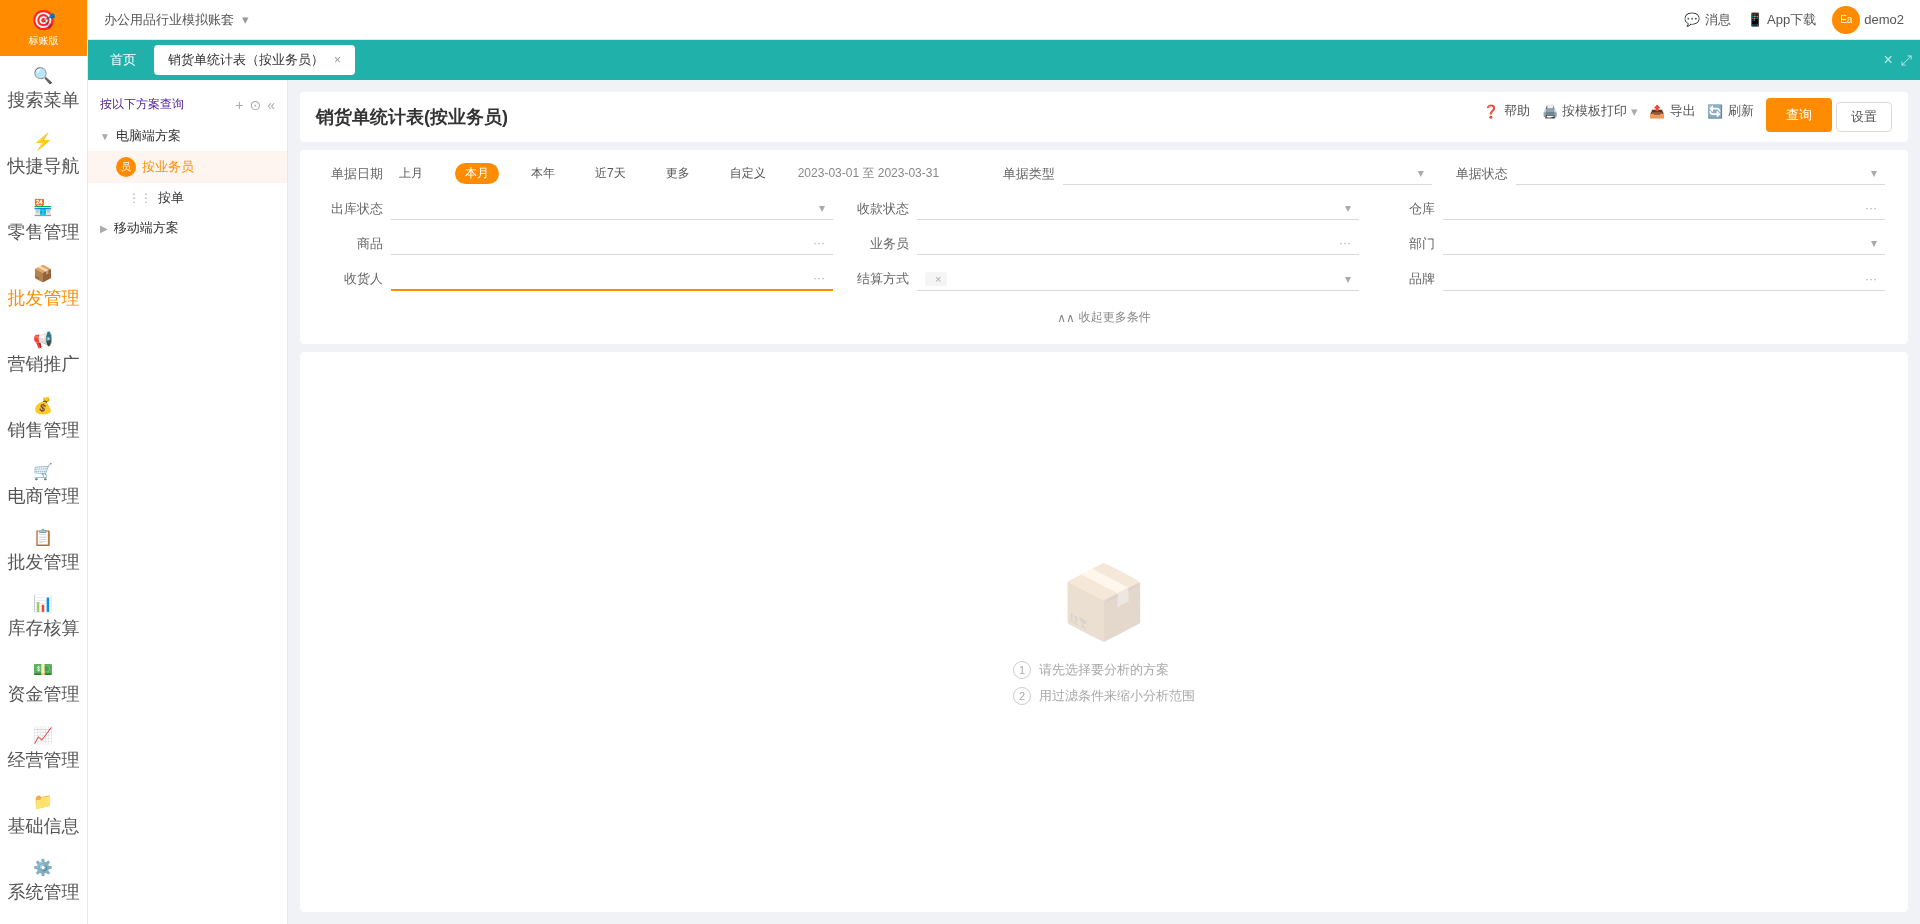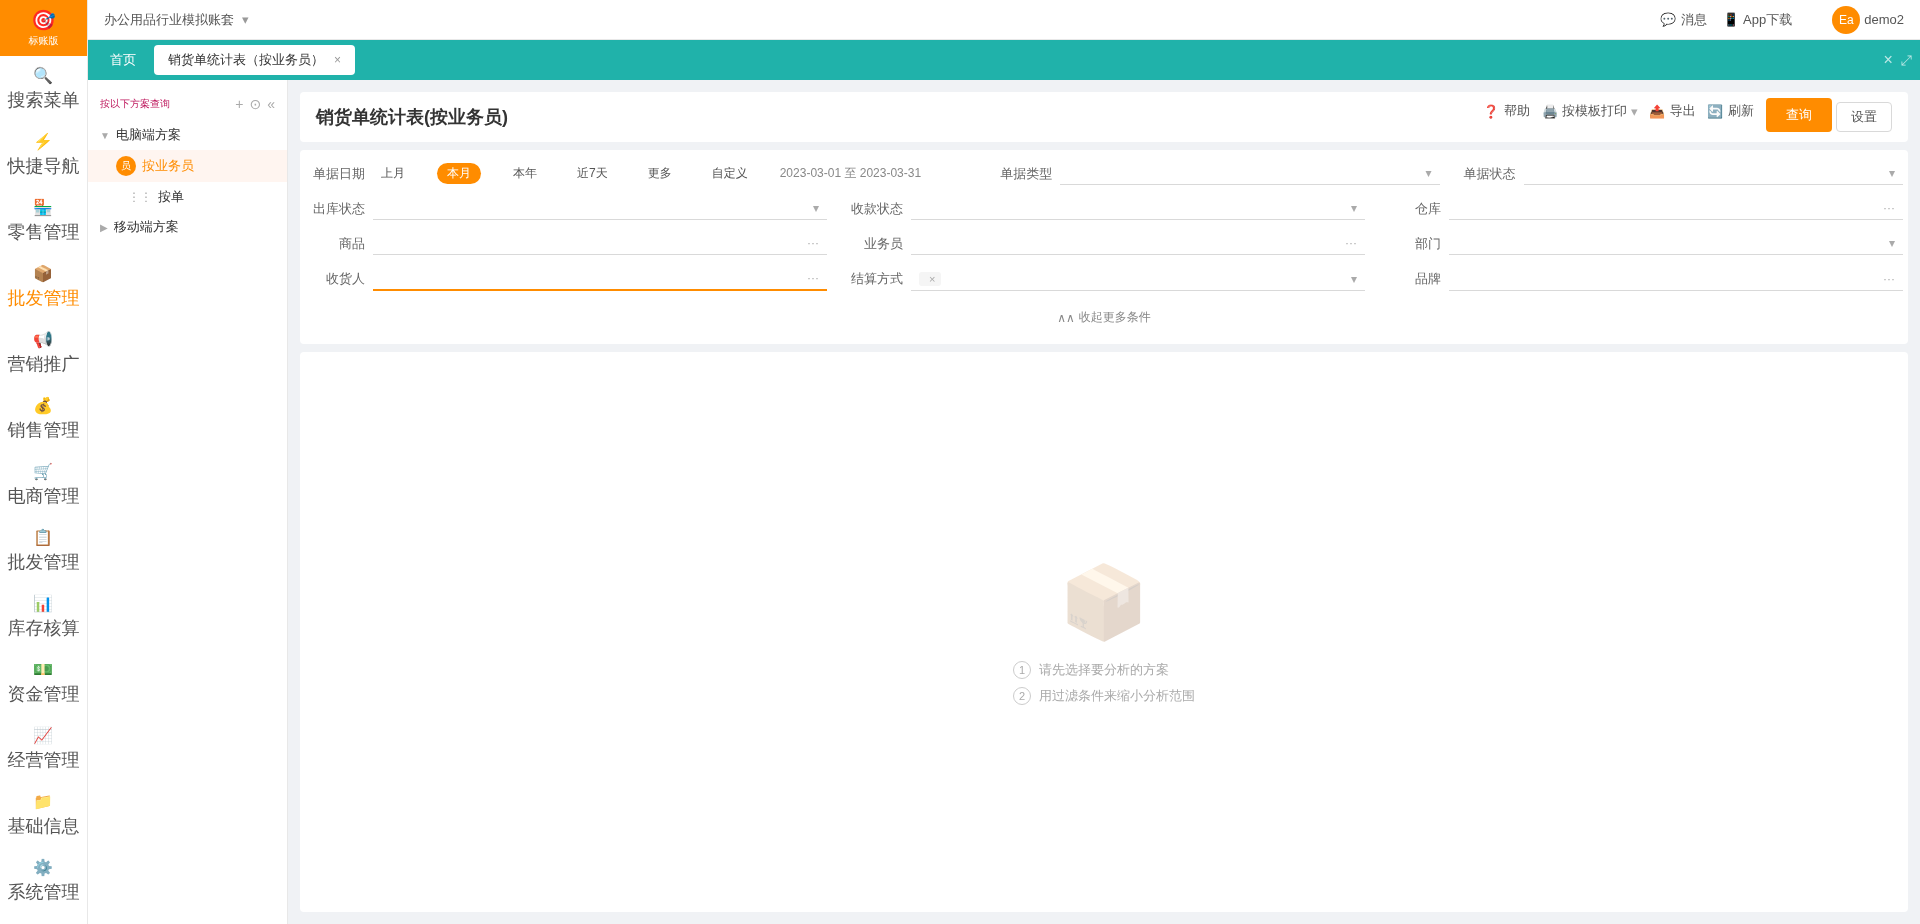--- a/index.html
+++ b/index.html
@@ -17,21 +17,21 @@
     .sidebar-item-label { font-size: 18px; text-align: center; }
 
     
     .main-area { flex: 1; display: flex; flex-direction: column; overflow: hidden; }
 
     
     .top-bar { height: 40px; background: #fff; display: flex; align-items: center; justify-content: space-between; padding: 0 16px; border-bottom: 1px solid #e8e8e8; flex-shrink: 0; }
     .top-bar-left { display: flex; align-items: center; gap: 8px; color: #555; font-size: 13px; }
     .top-bar-right { display: flex; align-items: center; gap: 16px; font-size: 13px; color: #555; }
     .top-bar-right-item { display: flex; align-items: center; gap: 4px; cursor: pointer; }
-    .avatar { width: 28px; height: 28px; border-radius: 50%; background: #ff8c00; display: flex; align-items: center; justify-content: center; color: white; font-size: 12px; margin-left: 24px; }
+    .avatar { width: 28px; height: 28px; border-radius: 50%; background: #ff8c00; display: flex; align-items: center; justify-content: center; color: white; font-size: 10px; }
 
     
     .tab-bar { height: 40px; background: #20b2aa; display: flex; align-items: center; padding: 0 8px; flex-shrink: 0; }
     .tab { display: flex; align-items: center; gap: 6px; padding: 6px 14px; border-radius: 4px 4px 0 0; font-size: 13px; cursor: pointer; color: rgba(255,255,255,0.8); }
     .tab.home { color: white; }
     .tab.active { background: #fff; color: #333; border-radius: 4px; }
     .tab-close { font-size: 12px; color: #999; cursor: pointer; margin-left: 4px; }
     .tab-bar-right { margin-left: auto; display: flex; align-items: center; gap: 8px; }
 
     
@@ -52,21 +52,21 @@
     
     .right-panel { flex: 1; display: flex; flex-direction: column; overflow: hidden; padding: 12px; gap: 8px; }
 
     
     .page-header { display: flex; align-items: center; justify-content: space-between; background: #fff; padding: 10px 16px; border-radius: 4px; }
     .page-action { display: flex; align-items: center; gap: 4px; font-size: 13px; color: #555; cursor: pointer; }
     .btn-query { background: #ff8c00; color: white; border: none; padding: 6px 20px; border-radius: 4px; cursor: pointer; font-size: 13px; }
     .btn-settings { background: white; color: #555; border: 1px solid #d9d9d9; padding: 5px 14px; border-radius: 4px; cursor: pointer; font-size: 13px; margin-top: 4px; }
 
     
-    .filter-area { background: #fff; padding: 12px 5px; border-radius: 4px; }
+    .filter-area { background: #fff; padding: 12px 23px; border-radius: 4px; }
     .filter-row { display: flex; align-items: center; gap: 16px; margin-bottom: 12px; }
     .filter-row:last-child { margin-bottom: 0; }
     .filter-item { display: flex; align-items: center; gap: 8px; flex: 1; }
     .filter-label { font-size: 13px; color: #666; white-space: nowrap; min-width: 60px; text-align: right; }
     .filter-input { flex: 1; border: none; border-bottom: 1px solid #d9d9d9; padding: 4px 8px; font-size: 13px; outline: none; color: #333; position: relative; display: flex; align-items: center; justify-content: space-between; cursor: pointer; }
     .filter-dropdown-arrow { color: #aaa; font-size: 12px; }
     .filter-more-btn { color: #aaa; font-size: 12px; cursor: pointer; }
 
     
     .date-filter { display: flex; align-items: center; gap: 24px; }
@@ -195,21 +195,21 @@
     <div class="tab-bar-right">
       <span style="color:rgba(255,255,255,0.7); cursor:pointer; font-size:16px;">×</span>
       <span style="color:rgba(255,255,255,0.7); cursor:pointer; font-size:14px;">⤢</span>
     </div>
   </div>
 
   <div class="content">
 
     <div class="left-panel">
       <div class="left-panel-header">
-        <span style="font-size:10px; color:#be185d;">按以下方案查询</span>
+        <span style="font-size:12px; color:#4c1d95;">按以下方案查询</span>
         <div class="left-panel-actions">
           <span class="left-panel-action">+</span>
           <span class="left-panel-action">⊙</span>
           <span class="left-panel-action">«</span>
         </div>
       </div>
 
       <div>
         <div class="tree-node has-children">
           <span style="color:#aaa; font-size:10px;">▼</span>

